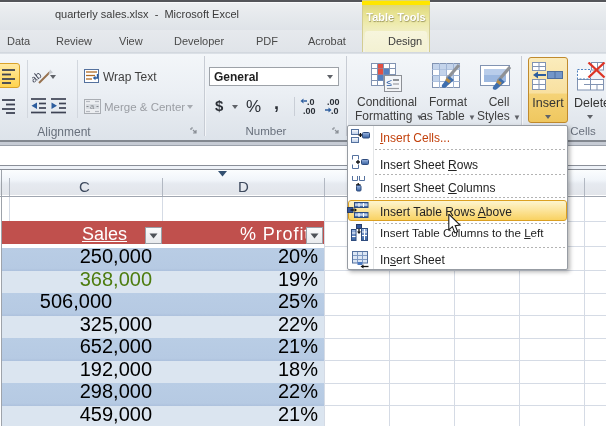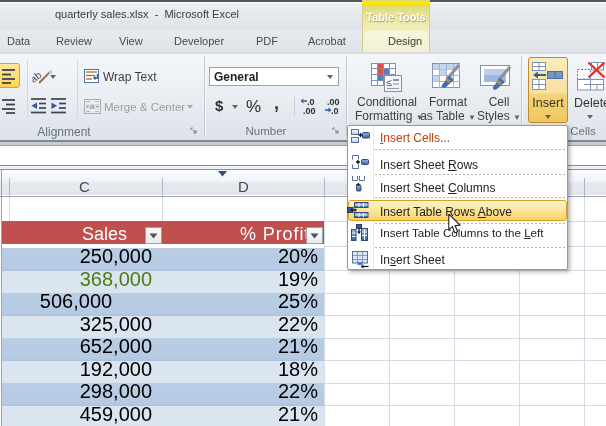--- a/index.html
+++ b/index.html
@@ -303,21 +303,21 @@
 <div class="abs" style="left:324px;top:245.5px;width:282px;height:1px;background:#d5dbe5;"></div>
 <div class="abs" style="left:324px;top:270px;width:282px;height:1px;background:#d5dbe5;"></div>
 <div class="abs" style="left:324px;top:292.5px;width:282px;height:1px;background:#d5dbe5;"></div>
 <div class="abs" style="left:324px;top:315px;width:282px;height:1px;background:#d5dbe5;"></div>
 <div class="abs" style="left:324px;top:337.5px;width:282px;height:1px;background:#d5dbe5;"></div>
 <div class="abs" style="left:324px;top:360px;width:282px;height:1px;background:#d5dbe5;"></div>
 <div class="abs" style="left:324px;top:382.5px;width:282px;height:1px;background:#d5dbe5;"></div>
 <div class="abs" style="left:324px;top:405px;width:282px;height:1px;background:#d5dbe5;"></div>
 
 <div class="abs" style="left:1.5px;top:221px;width:322.5px;height:23px;background:#c0504d;"></div>
-<div class="abs" style="left:82px;top:224.5px;font-size:18px;line-height:18px;color:#fff;">Sales</div>
+<div class="abs" style="left:82px;top:224.5px;font-size:18px;line-height:18px;color:#fff;text-decoration:underline;">Sales</div>
 <div class="abs" style="left:240px;top:224.5px;font-size:18px;line-height:18px;color:#fff;letter-spacing:0.9px;">% Profit</div>
 
 <div class="abs" style="left:145px;top:227px;width:17px;height:17px;background:linear-gradient(180deg,#fafbfc,#e8eaed);border:1px solid #9aa0a8;"></div>
 <svg class="abs" style="left:149px;top:233px;" width="9" height="6" viewBox="0 0 9 6">
     <polygon points="0.5,0.5 8.5,0.5 4.5,5.5" fill="#4e5258"></polygon>
   </svg>
 <div class="abs" style="left:306px;top:227px;width:17px;height:17px;background:linear-gradient(180deg,#fafbfc,#e8eaed);border:1px solid #9aa0a8;"></div>
 <svg class="abs" style="left:310px;top:233px;" width="9" height="6" viewBox="0 0 9 6">
     <polygon points="0.5,0.5 8.5,0.5 4.5,5.5" fill="#4e5258"></polygon>
   </svg>

